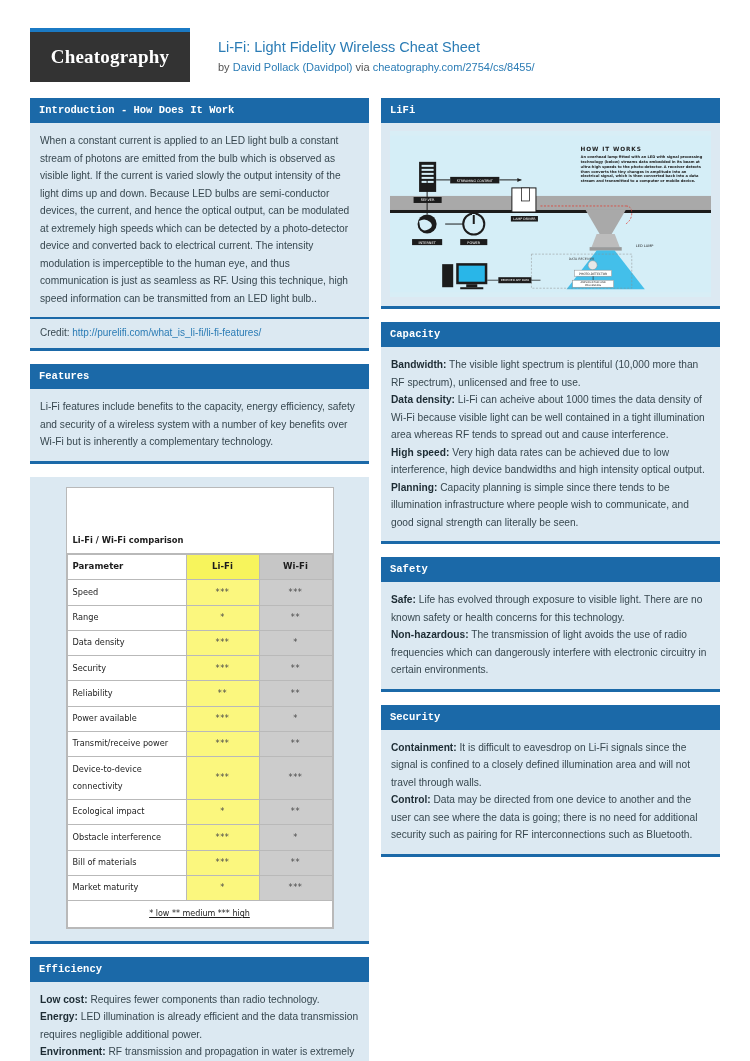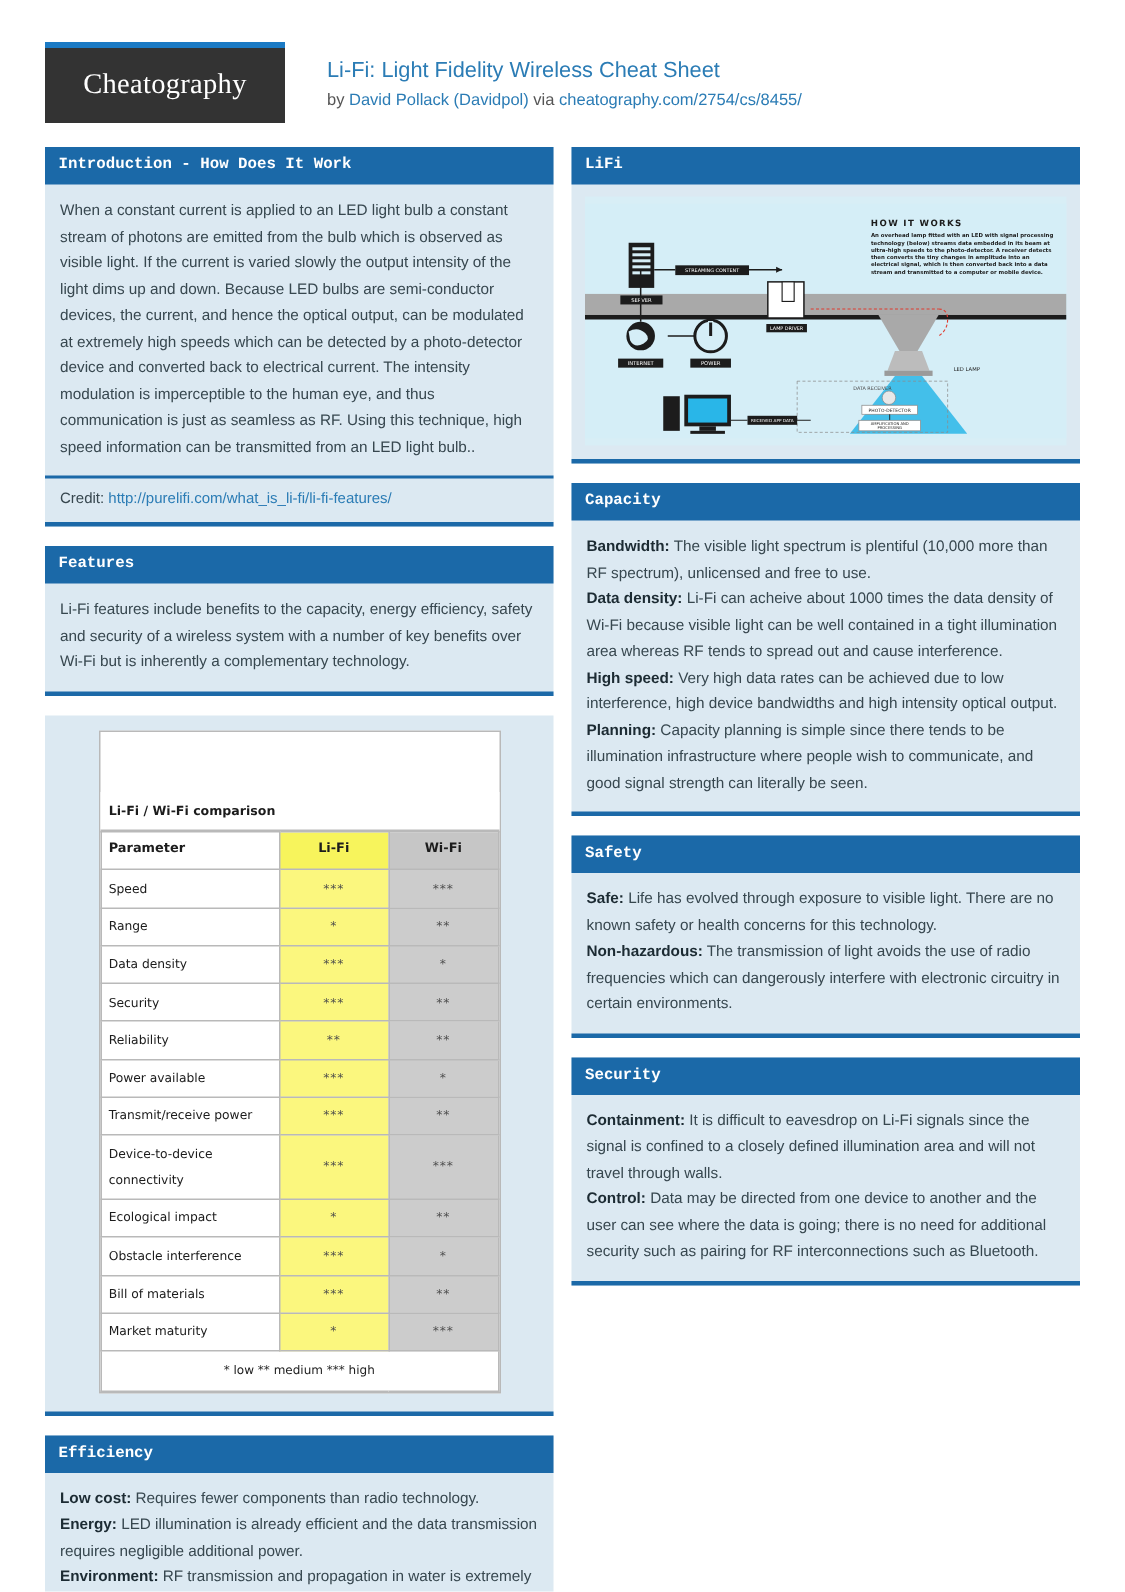--- a/index.html
+++ b/index.html
@@ -37,21 +37,21 @@
     border-top: 4px solid #1b7ac4;
     display: flex;
     align-items: center;
     justify-content: center;
     flex: 0 0 auto;
   }
   .logo-text {
     color: #ffffff;
     font-family: "Liberation Serif", serif;
     font-size: 19px;
-    font-weight: normal;
+    font-weight: bold;
     letter-spacing: 0.2px;
   }
   .title-block {
     margin-left: 28px;
     padding-top: 10px;
   }
   .cs-title {
     color: #2b7cb5;
     font-size: 14.5px;
     font-weight: normal;
@@ -170,20 +170,21 @@
   table.cmp th.c-lifi { background: #f7f45c; text-align: center; width: 62px; }
   table.cmp th.c-wifi { background: #c6c6c6; text-align: center; width: 62px; }
   table.cmp td.v-lifi { background: #fbf77e; text-align: center; color: #4a4a4a; letter-spacing: 0.6px; }
   table.cmp td.v-wifi { background: #cccccc; text-align: center; color: #4a4a4a; letter-spacing: 0.6px; }
   table.cmp td.legend {
     text-align: center;
     background: #ffffff;
     font-size: 8px;
     padding: 4px 4px;
     color: #1c1c1c;
+    text-decoration: underline;
   }
 </style>
 </head>
 <body>
 
 <div class="page">
 
   <div class="header">
     <div class="logo-box">
       <span class="logo-text">Cheatography</span>

